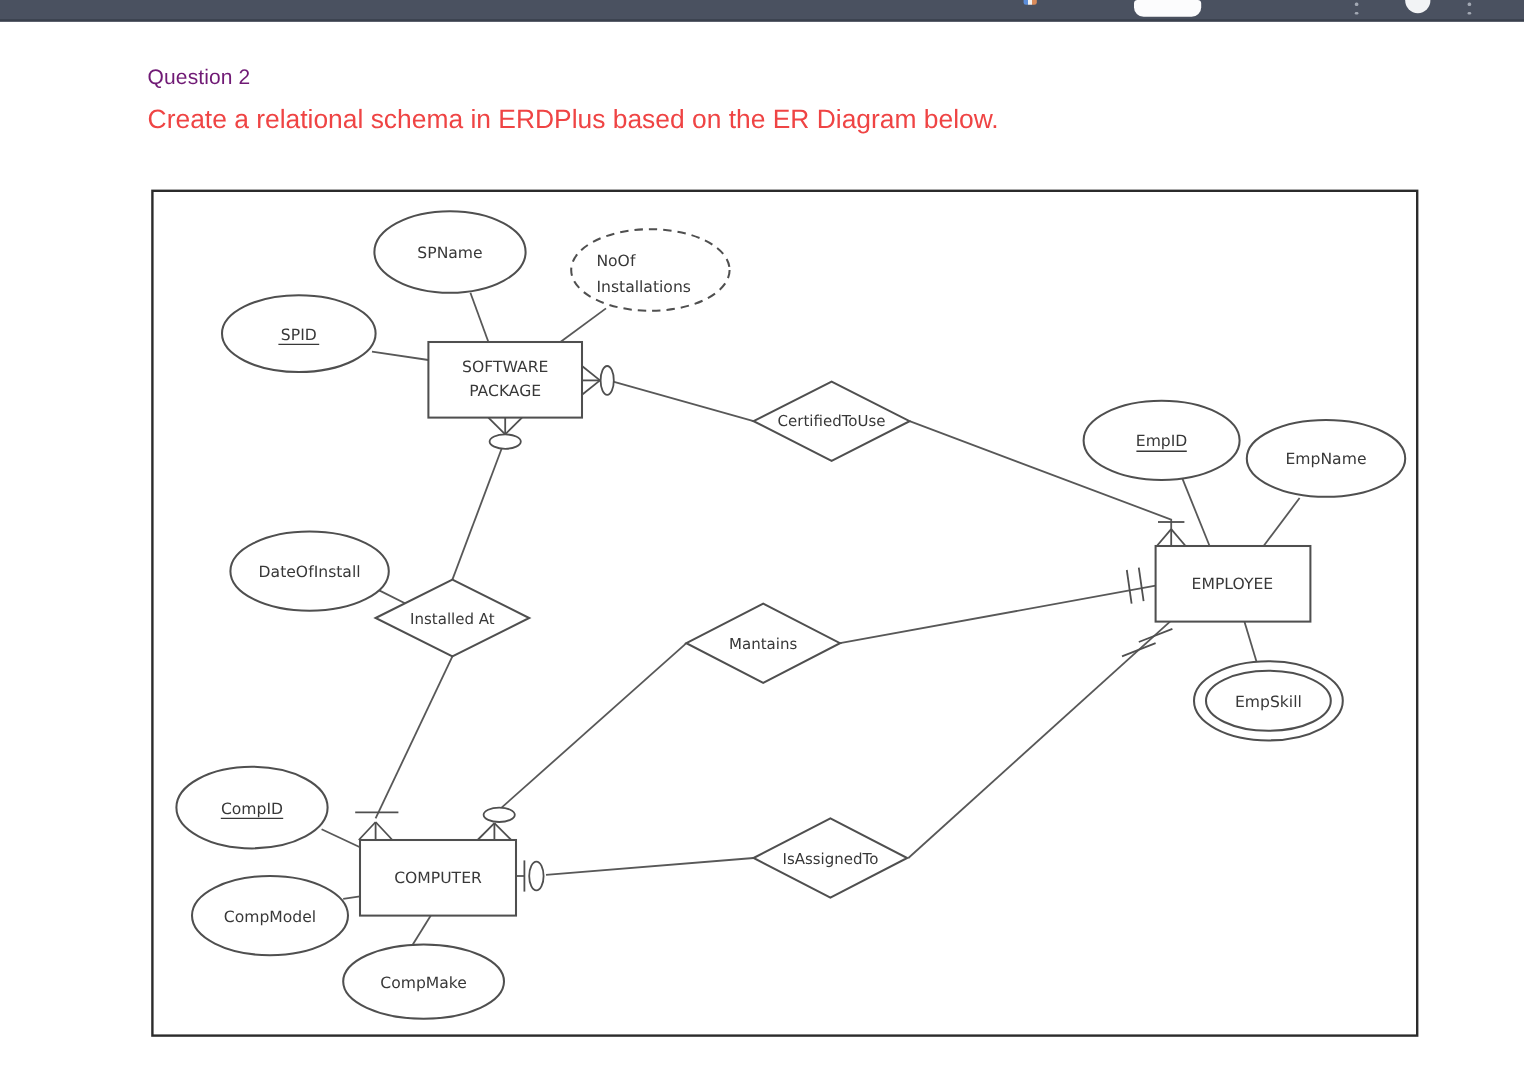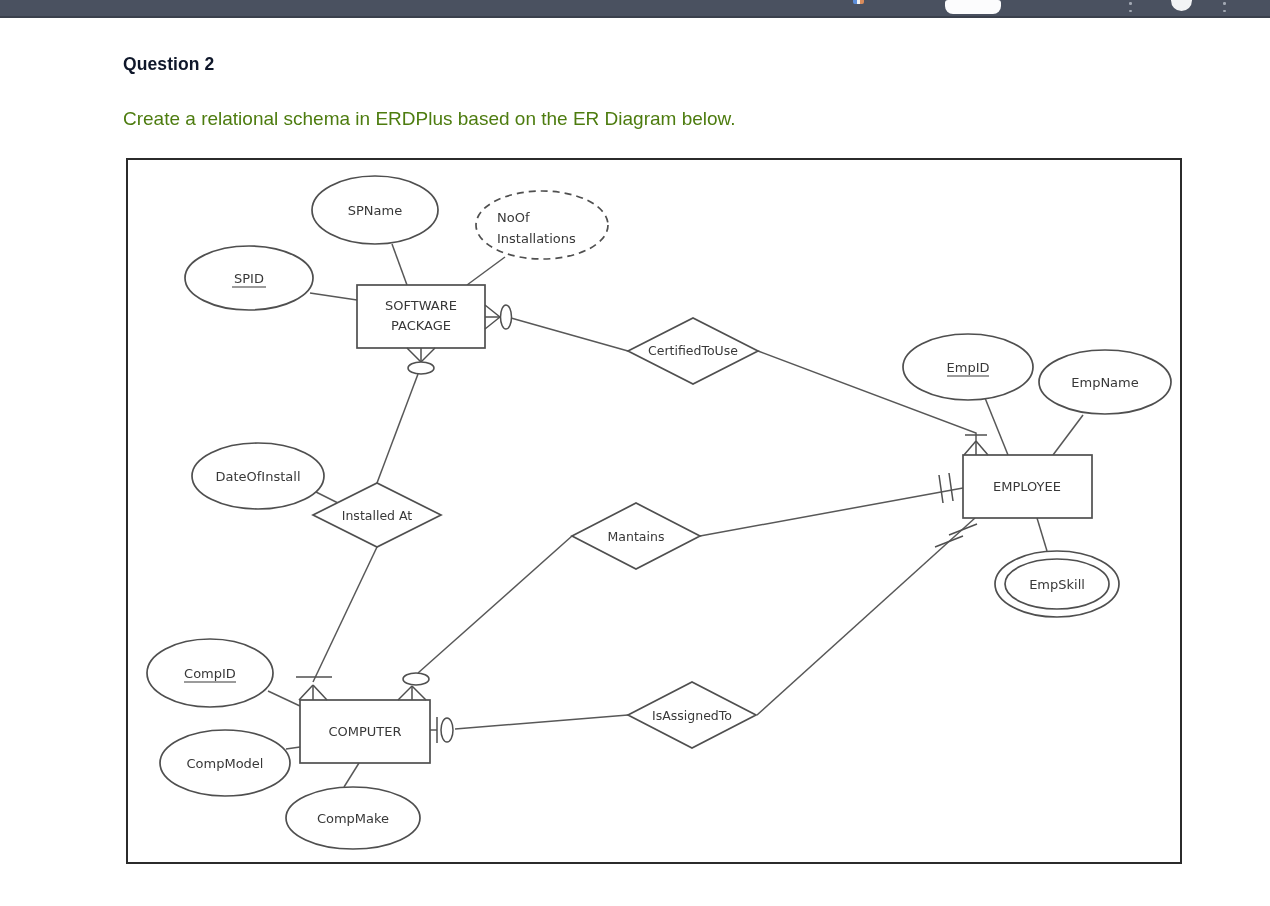--- a/index.html
+++ b/index.html
@@ -28,25 +28,25 @@
   .kebab .dot { width:2.5px; height:2.5px; border-radius:50%; background:#a2a8b3; }
   .kebab.k1 { left:1129px; } .kebab.k2 { left:1223px; }
   .help-circle {
     position:absolute; left:1171px; top:-10px; width:21px; height:21px;
     border-radius:50%; background:#f2f3f5;
   }
 
   
   .heading {
     position:absolute; left:123px; top:54px;
-    font-size:17.5px; font-weight:bold; color:#0f172a; letter-spacing:0.1px;
+    font-size:17.5px; font-weight:normal; color:#701a75; letter-spacing:0.1px;
   }
   .bodytext {
-    position:absolute; left:123px; top:108px;
-    font-size:19px; color:#4d7c0f;
+    position:absolute; left:123px; top:87px;
+    font-size:22px; color:#ef4444;
   }
 
   
   .frame {
     position:absolute; left:126px; top:158px;
     width:1056px; height:706px; box-sizing:border-box;
     border:2px solid #2b2b2b; background:#fff;
   }
   .frame svg { display:block; }
 

